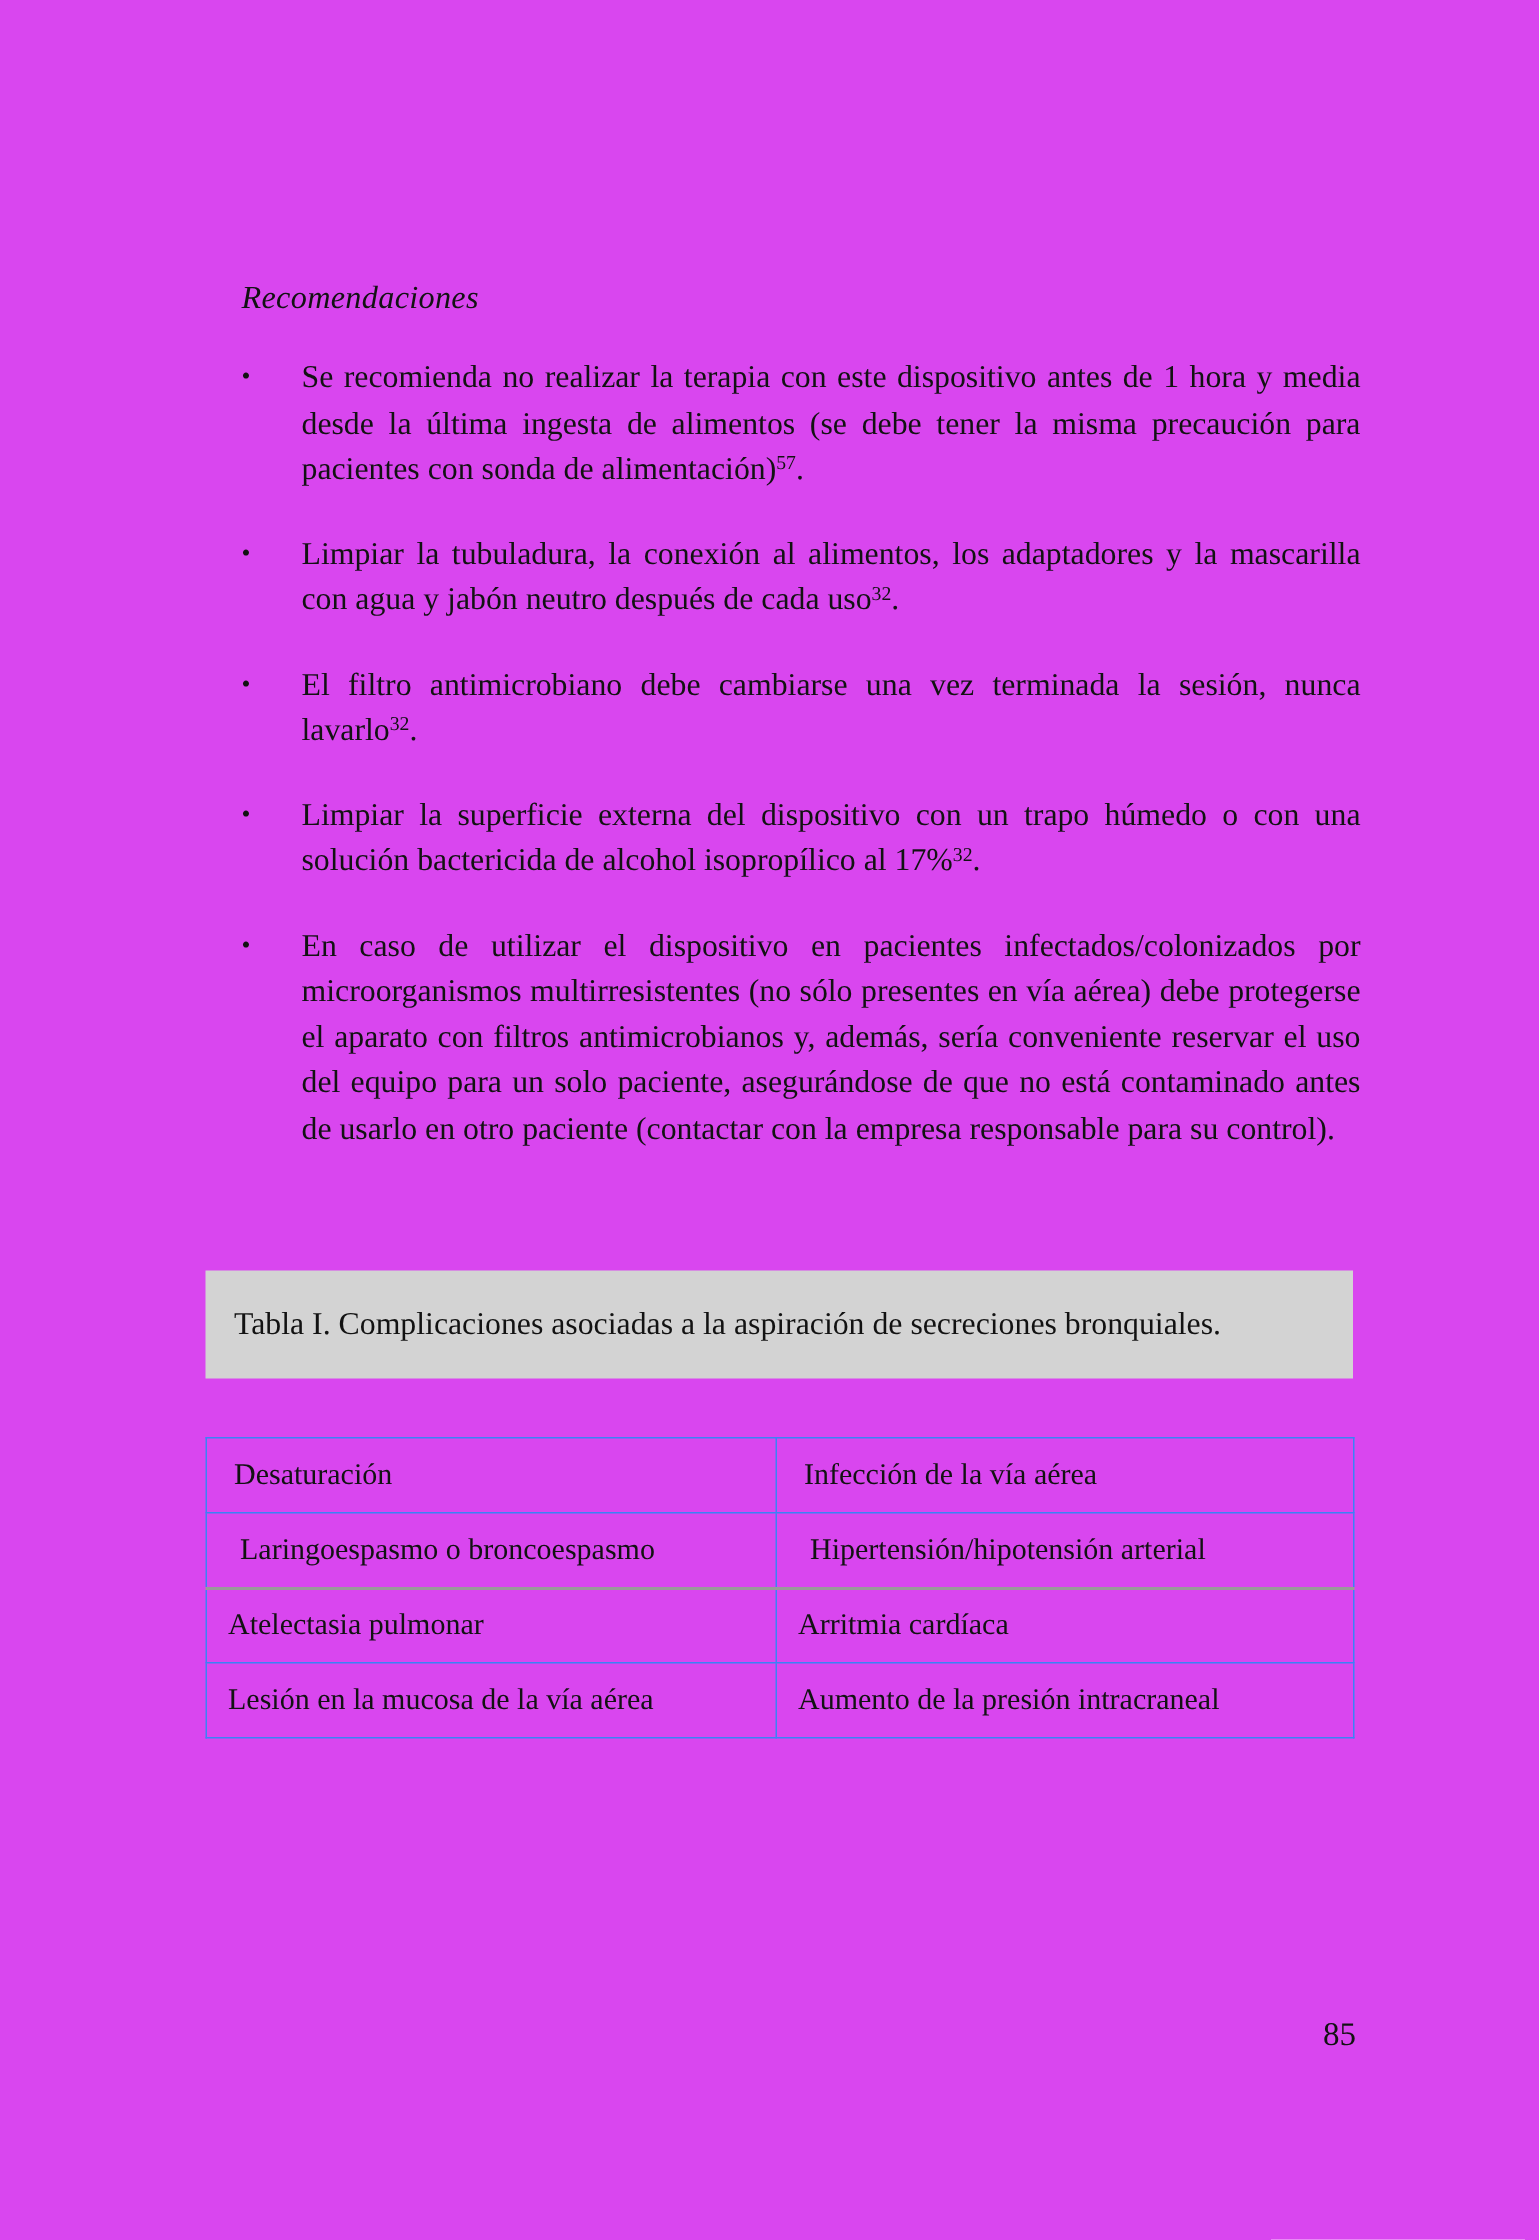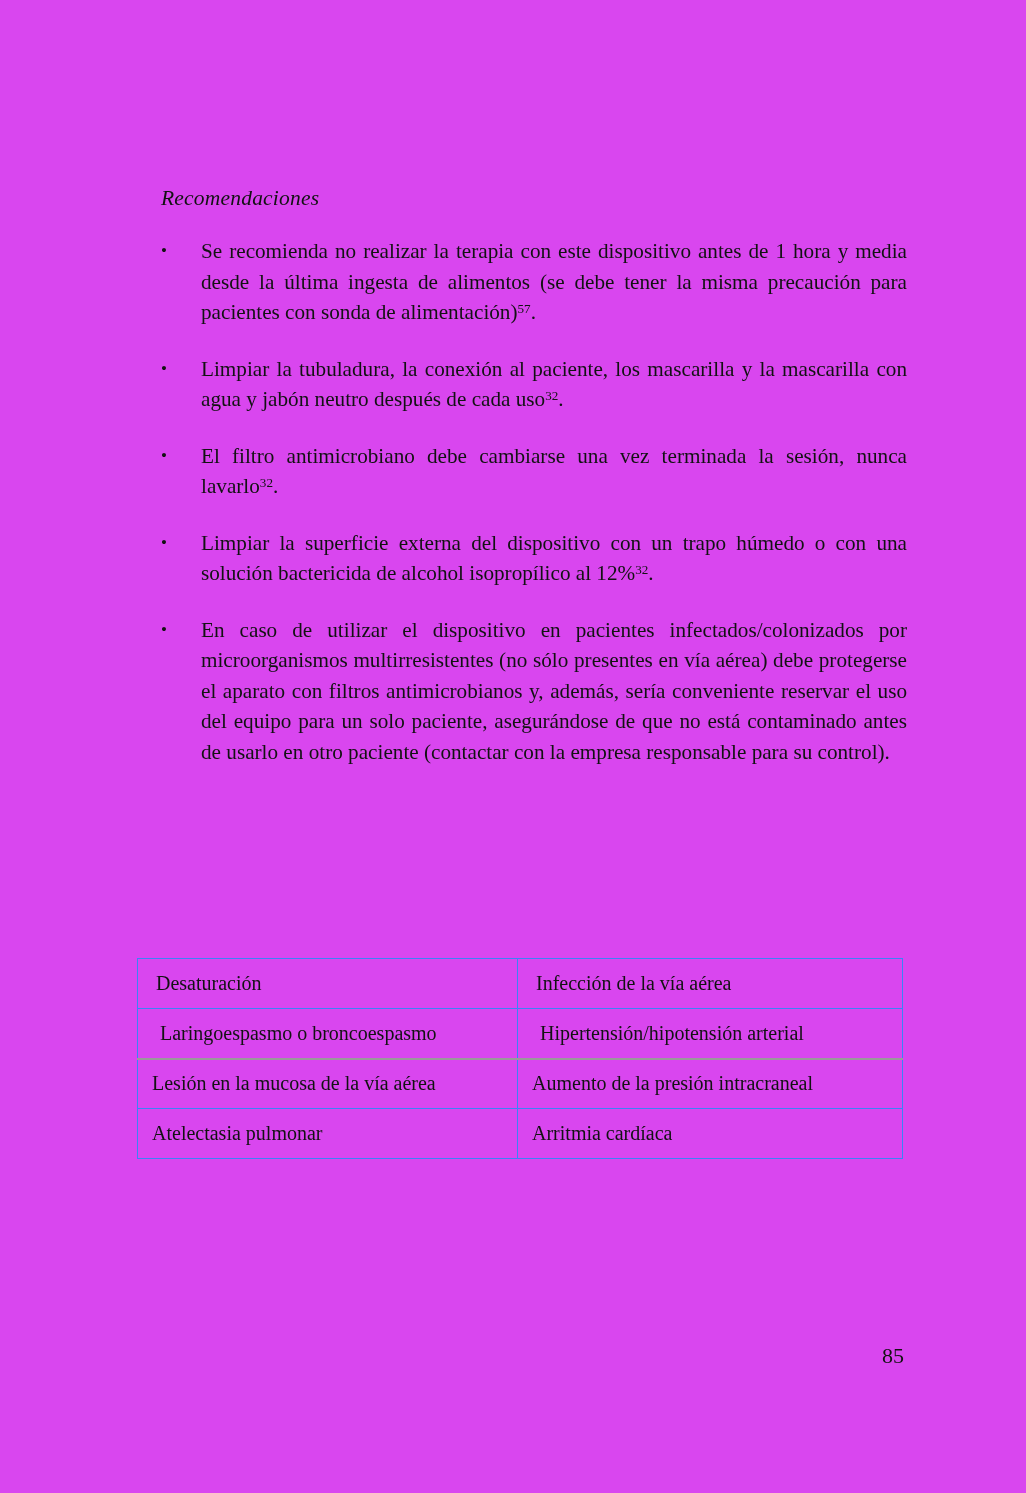--- a/index.html
+++ b/index.html
@@ -142,57 +142,60 @@
 
   <div class="bullet-list">
 
     <div class="bullet-item">
       <span class="bullet-marker">•</span>
       <span class="bullet-text"><span>Se recomienda no realizar la terapia con este dispositivo antes de 1 hora y media desde la última ingesta de alimentos (se debe tener la misma precaución para pacientes con sonda de alimentación)</span><sup>57</sup><span>.</span></span>
     </div>
 
     <div class="bullet-item">
       <span class="bullet-marker">•</span>
-      <span class="bullet-text"><span>Limpiar la tubuladura, la conexión al paciente, los mascarilla y la mascarilla con agua y jabón neutro después de cada uso</span><sup>32</sup><span>.</span></span>
+      <span class="bullet-text"><span>Limpiar la tubuladura, la conexión al alimentos, los adaptadores y la mascarilla con agua y jabón neutro después de cada uso</span><sup>32</sup><span>.</span></span>
     </div>
 
     <div class="bullet-item">
       <span class="bullet-marker">•</span>
       <span class="bullet-text"><span>El filtro antimicrobiano debe cambiarse una vez terminada la sesión, nunca lavarlo</span><sup>32</sup><span>.</span></span>
     </div>
 
     <div class="bullet-item">
       <span class="bullet-marker">•</span>
-      <span class="bullet-text"><span>Limpiar la superficie externa del dispositivo con un trapo húmedo o con una solución bactericida de alcohol isopropílico al 12%</span><sup>32</sup><span>.</span></span>
+      <span class="bullet-text"><span>Limpiar la superficie externa del dispositivo con un trapo húmedo o con una solución bactericida de alcohol isopropílico al 17%</span><sup>32</sup><span>.</span></span>
     </div>
 
     <div class="bullet-item">
       <span class="bullet-marker">•</span>
       <span class="bullet-text"><span>En caso de utilizar el dispositivo en pacientes infectados/colonizados por microorganismos multirresistentes (no sólo presentes en vía aérea) debe protegerse el aparato con filtros antimicrobianos y, además, sería conveniente reservar el uso del equipo para un solo paciente, asegurándose de que no está contaminado antes de usarlo en otro paciente (contactar con la empresa responsable para su control).</span><sup></sup><span></span></span>
     </div>
 
   </div>
 
+  <div class="table-caption">
+    <div class="table-caption-text">Tabla I. Complicaciones asociadas a la aspiración de secreciones bronquiales.</div>
+  </div>
 
   <table class="data-table">
     <tbody>
       <tr class="pad-a">
         <td class="col-left">Desaturación</td>
         <td class="col-right">Infección de la vía aérea</td>
       </tr>
       <tr class="pad-b rule-heavy">
         <td class="col-left">Laringoespasmo o broncoespasmo</td>
         <td class="col-right">Hipertensión/hipotensión arterial</td>
       </tr>
       <tr class="pad-c">
+        <td class="col-left">Atelectasia pulmonar</td>
+        <td class="col-right">Arritmia cardíaca</td>
+      </tr>
+      <tr class="pad-c">
         <td class="col-left">Lesión en la mucosa de la vía aérea</td>
         <td class="col-right">Aumento de la presión intracraneal</td>
       </tr>
-      <tr class="pad-c">
-        <td class="col-left">Atelectasia pulmonar</td>
-        <td class="col-right">Arritmia cardíaca</td>
-      </tr>
     </tbody>
   </table>
 
   <div class="page-number">85</div>
 
 </div>
 
 </body></html>

